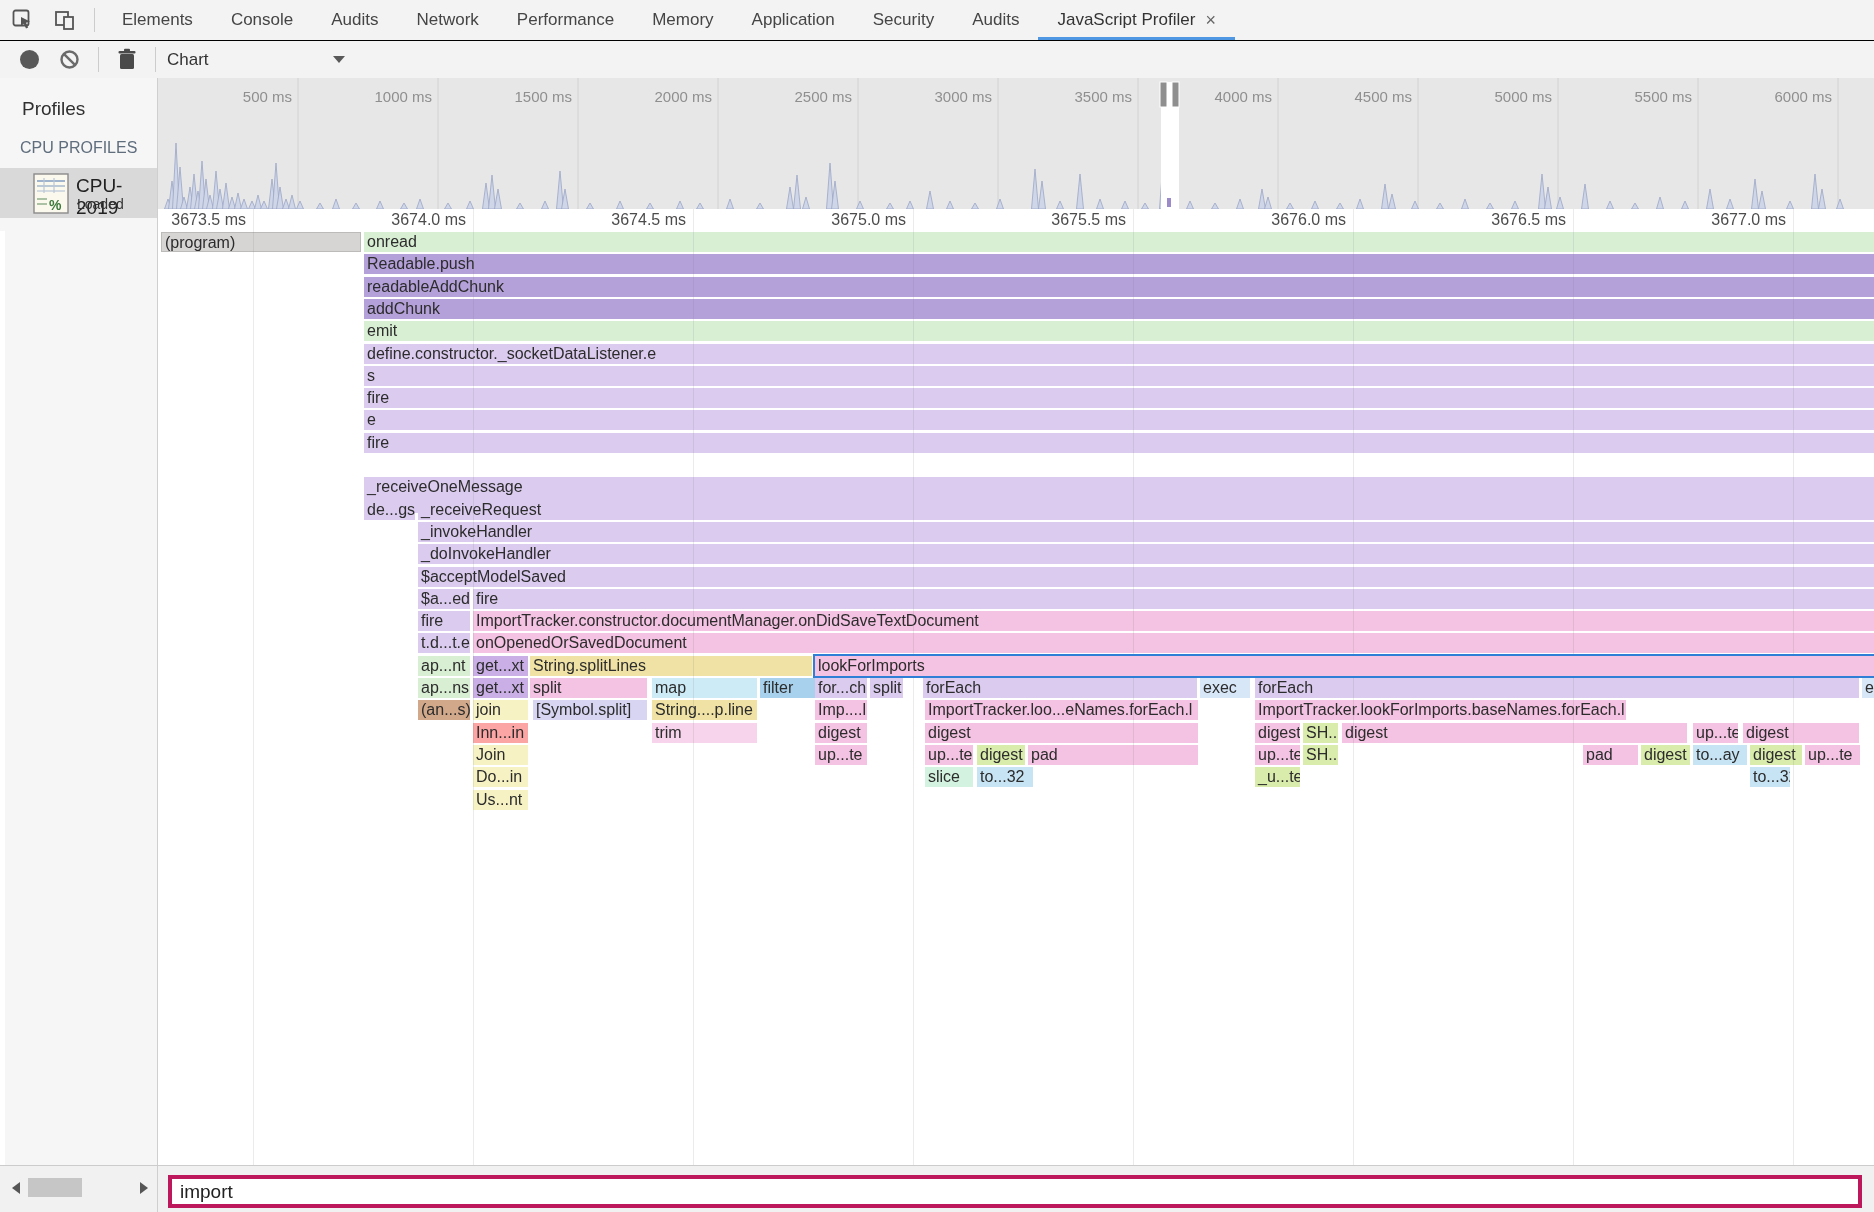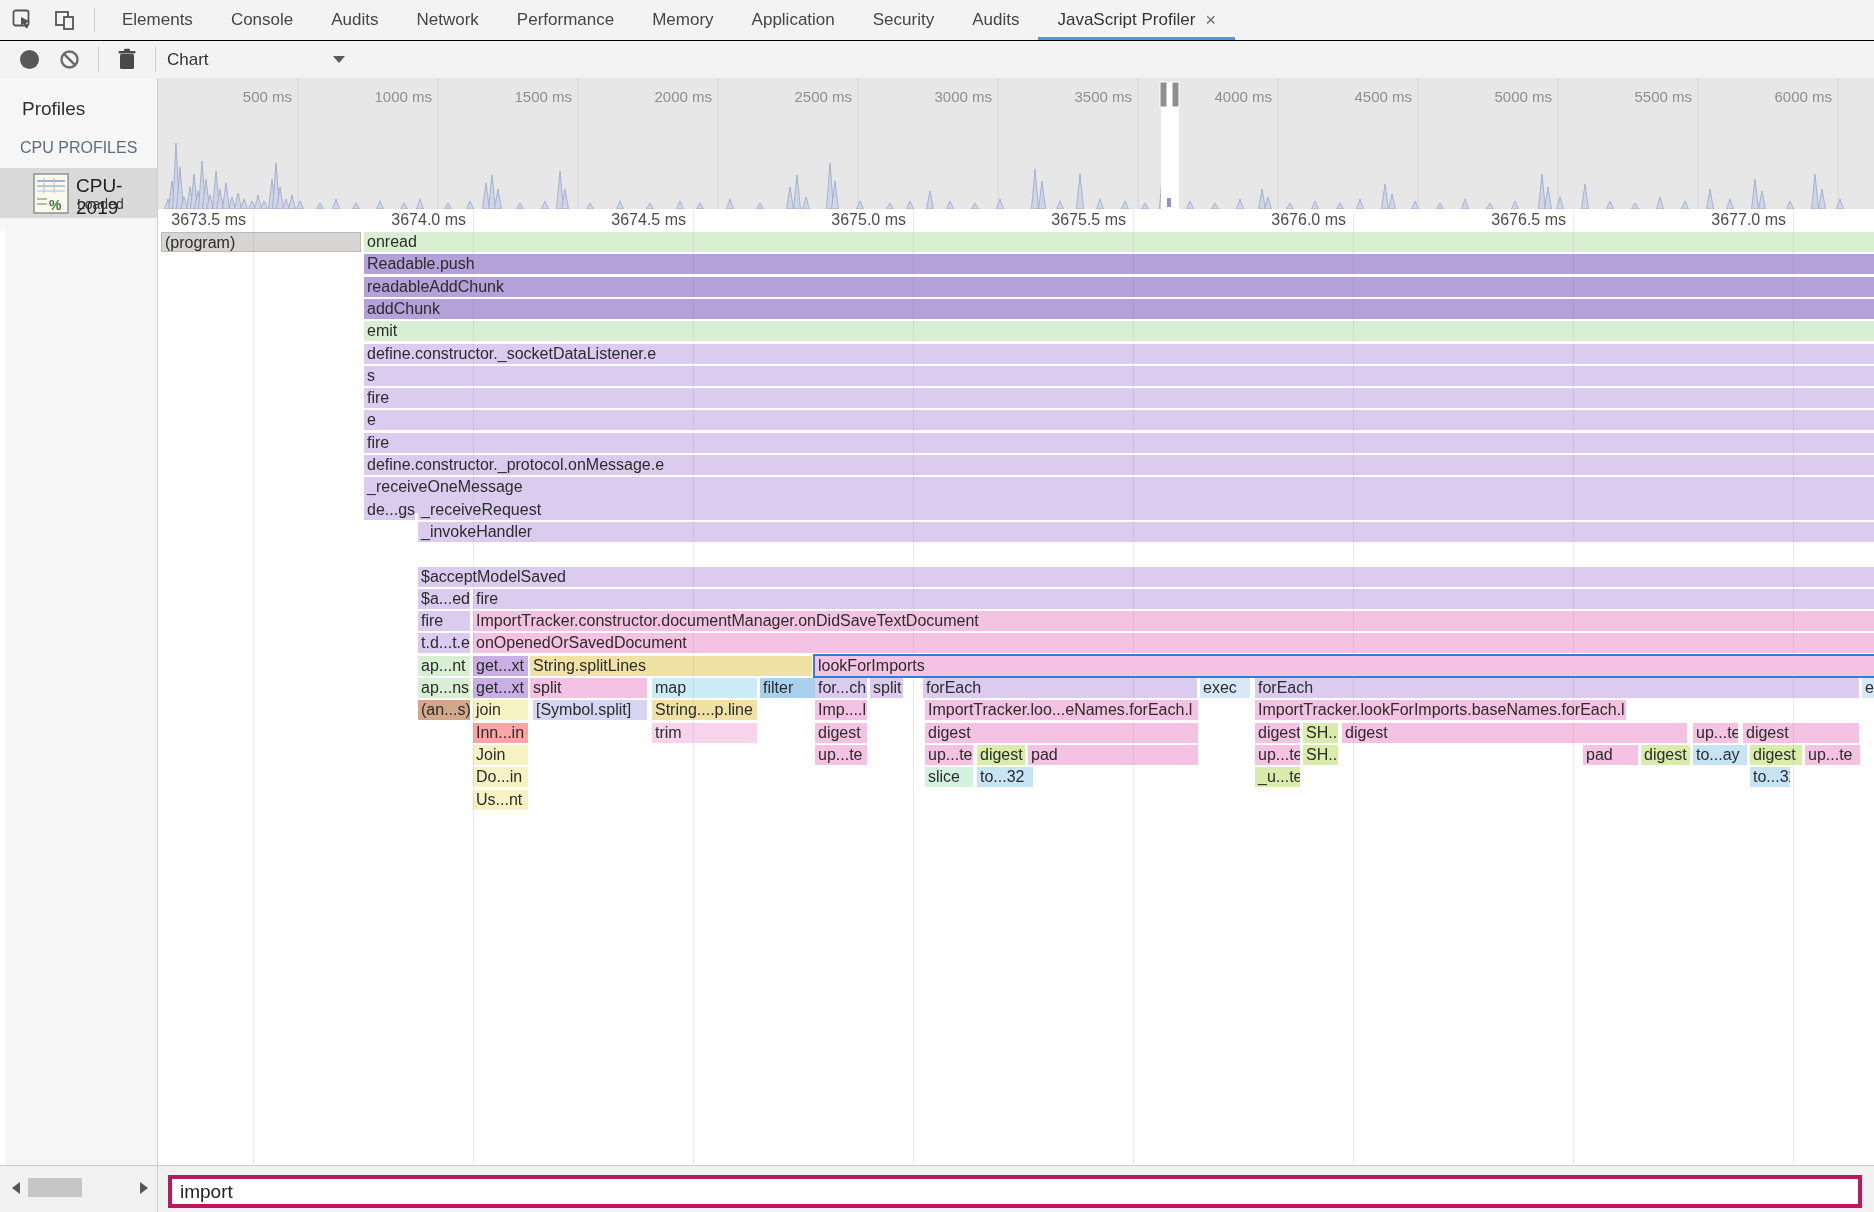--- a/index.html
+++ b/index.html
@@ -325,25 +325,25 @@
       <div class="bar" style="left: 206px; top: 1px; width: 1510px; height: 20px; background: rgb(217, 239, 212);">onread</div>
       <div class="bar" style="left: 206px; top: 23px; width: 1510px; height: 20px; background: rgb(181, 161, 218);">Readable.push</div>
       <div class="bar" style="left: 206px; top: 46px; width: 1510px; height: 20px; background: rgb(181, 161, 218);">readableAddChunk</div>
       <div class="bar" style="left: 206px; top: 68px; width: 1510px; height: 20px; background: rgb(181, 161, 218);">addChunk</div>
       <div class="bar" style="left: 206px; top: 90px; width: 1510px; height: 20px; background: rgb(217, 239, 212);">emit</div>
       <div class="bar" style="left: 206px; top: 113px; width: 1510px; height: 20px; background: rgb(219, 203, 239);">define.constructor._socketDataListener.e</div>
       <div class="bar" style="left: 206px; top: 135px; width: 1510px; height: 20px; background: rgb(219, 203, 239);">s</div>
       <div class="bar" style="left: 206px; top: 157px; width: 1510px; height: 20px; background: rgb(219, 203, 239);">fire</div>
       <div class="bar" style="left: 206px; top: 179px; width: 1510px; height: 20px; background: rgb(219, 203, 239);">e</div>
       <div class="bar" style="left: 206px; top: 202px; width: 1510px; height: 20px; background: rgb(219, 203, 239);">fire</div>
-      <div class="bar" style="left: 206px; top: 224px; width: 1510px; height: 20px; background: rgb(219, 203, 239);">define.constructor._protocol.onMessage.e</div>
       <div class="bar" style="left: 206px; top: 246px; width: 1510px; height: 36px; background: rgb(219, 203, 239);">_receiveOneMessage</div>
       <div class="bar" style="left: 206px; top: 269px; width: 51px; height: 20px; background: rgb(219, 203, 239);">de...gs</div>
       <div class="bar" style="left: 260px; top: 269px; width: 1456px; height: 20px; background: rgb(219, 203, 239);">_receiveRequest</div>
       <div class="bar" style="left: 260px; top: 291px; width: 1456px; height: 20px; background: rgb(219, 203, 239);">_invokeHandler</div>
+      <div class="bar" style="left: 260px; top: 313px; width: 1456px; height: 20px; background: rgb(219, 203, 239);">_doInvokeHandler</div>
       <div class="bar" style="left: 260px; top: 336px; width: 1456px; height: 20px; background: rgb(219, 203, 239);">$acceptModelSaved</div>
       <div class="bar" style="left: 260px; top: 358px; width: 52px; height: 20px; background: rgb(219, 203, 239);">$a...ed</div>
       <div class="bar" style="left: 315px; top: 358px; width: 1401px; height: 20px; background: rgb(219, 203, 239);">fire</div>
       <div class="bar" style="left: 260px; top: 380px; width: 52px; height: 20px; background: rgb(219, 203, 239);">fire</div>
       <div class="bar" style="left: 315px; top: 380px; width: 1401px; height: 20px; background: rgb(244, 194, 226);">ImportTracker.constructor.documentManager.onDidSaveTextDocument</div>
       <div class="bar" style="left: 260px; top: 402px; width: 52px; height: 20px; background: rgb(219, 203, 239);">t.d...t.e</div>
       <div class="bar" style="left: 315px; top: 402px; width: 1401px; height: 20px; background: rgb(244, 194, 226);">onOpenedOrSavedDocument</div>
       <div class="bar" style="left: 260px; top: 425px; width: 52px; height: 20px; background: rgb(217, 239, 212);">ap...nt</div>
       <div class="bar" style="left: 315px; top: 425px; width: 55px; height: 20px; background: rgb(201, 175, 230);">get...xt</div>
       <div class="bar" style="left: 372px; top: 425px; width: 282px; height: 20px; background: rgb(239, 226, 164);">String.splitLines</div>

